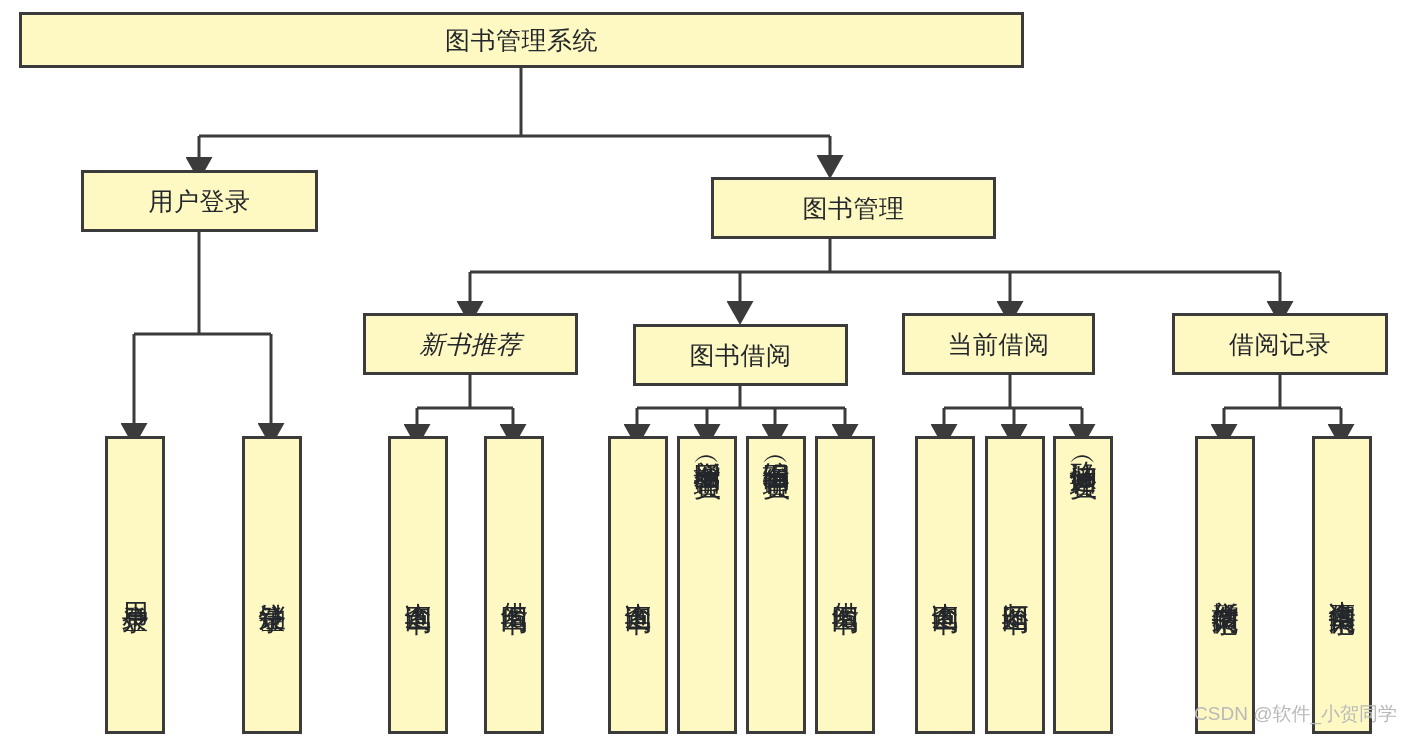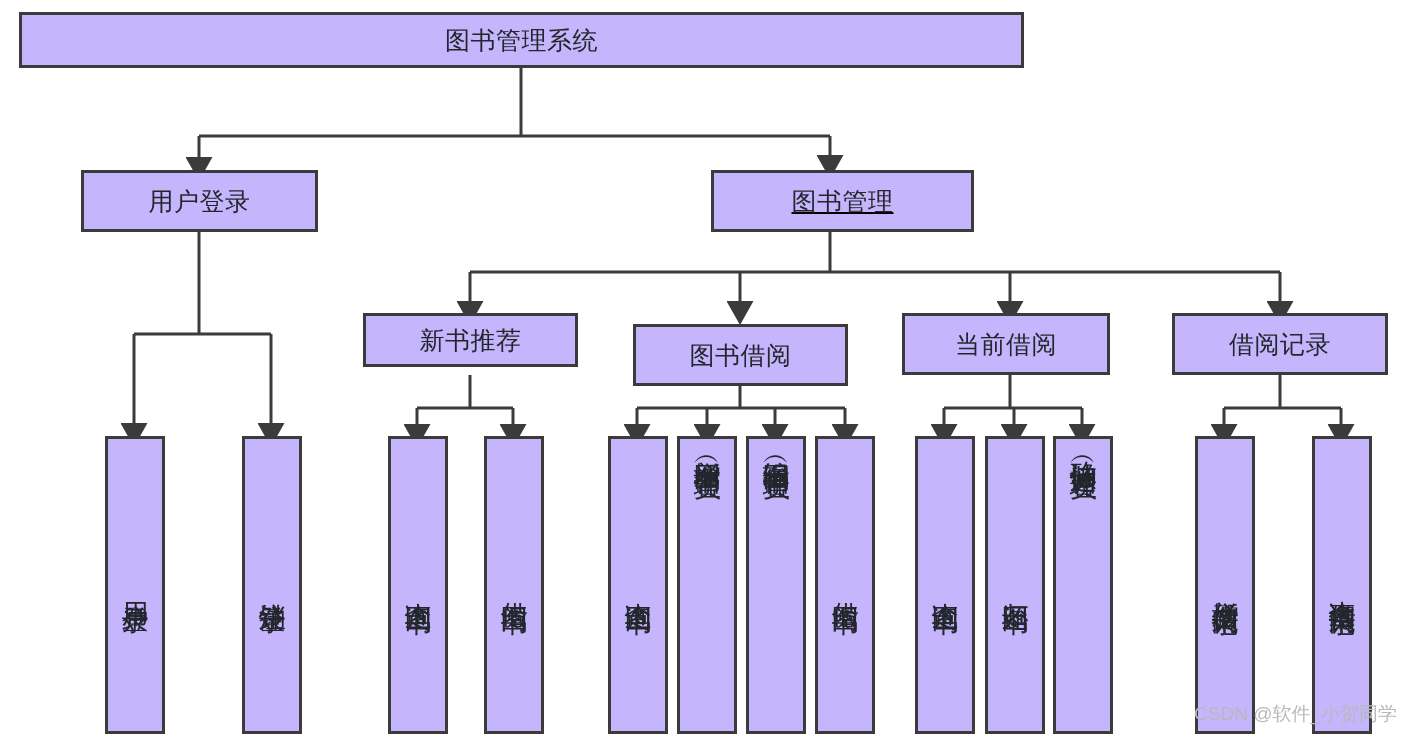--- a/index.html
+++ b/index.html
@@ -23,21 +23,21 @@
     position: absolute;
     left: 0;
     top: 0;
     width: 1405px;
     height: 747px;
     pointer-events: none;
   }
   .node {
     position: absolute;
     box-sizing: border-box;
-    background: #c4b5fd;
+    background: #fef9c3;
     border: 3px solid #3b3b3b;
     display: flex;
     align-items: center;
     justify-content: center;
     z-index: 2;
   }
   .node .lbl {
     color: #23272b;
     line-height: 1.05;
     white-space: pre;
@@ -129,31 +129,31 @@
     </g>
   </svg>
 
   <div class="node horiz" style="left:19px; top:12px; width:1005px; height:56px;">
     <span class="lbl">图书管理系统</span>
   </div>
 
   <div class="node horiz" style="left:81px; top:170px; width:237px; height:62px;">
     <span class="lbl">用户登录</span>
   </div>
-  <div class="node horiz" style="left:711px; top:170px; width:263px; height:62px;text-decoration:underline;">
+  <div class="node horiz" style="left:711px; top:177px; width:285px; height:62px;">
     <span class="lbl">图书管理</span>
   </div>
 
-  <div class="node horiz" style="left:363px; top:313px; width:215px; height:54px;">
+  <div class="node horiz" style="left:363px; top:313px; width:215px; height:62px;font-style:italic;">
     <span class="lbl">新书推荐</span>
   </div>
   <div class="node horiz" style="left:633px; top:324px; width:215px; height:62px;">
     <span class="lbl">图书借阅</span>
   </div>
-  <div class="node horiz" style="left:902px; top:313px; width:208px; height:62px;">
+  <div class="node horiz" style="left:902px; top:313px; width:193px; height:62px;">
     <span class="lbl">当前借阅</span>
   </div>
   <div class="node horiz" style="left:1172px; top:313px; width:216px; height:62px;">
     <span class="lbl">借阅记录</span>
   </div>
 
   <div class="node vert mid" style="left:105px; top:436px; width:60px; height:298px;">
     <span class="lbl">用户登录</span>
   </div>
   <div class="node vert mid" style="left:242px; top:436px; width:60px; height:298px;">

